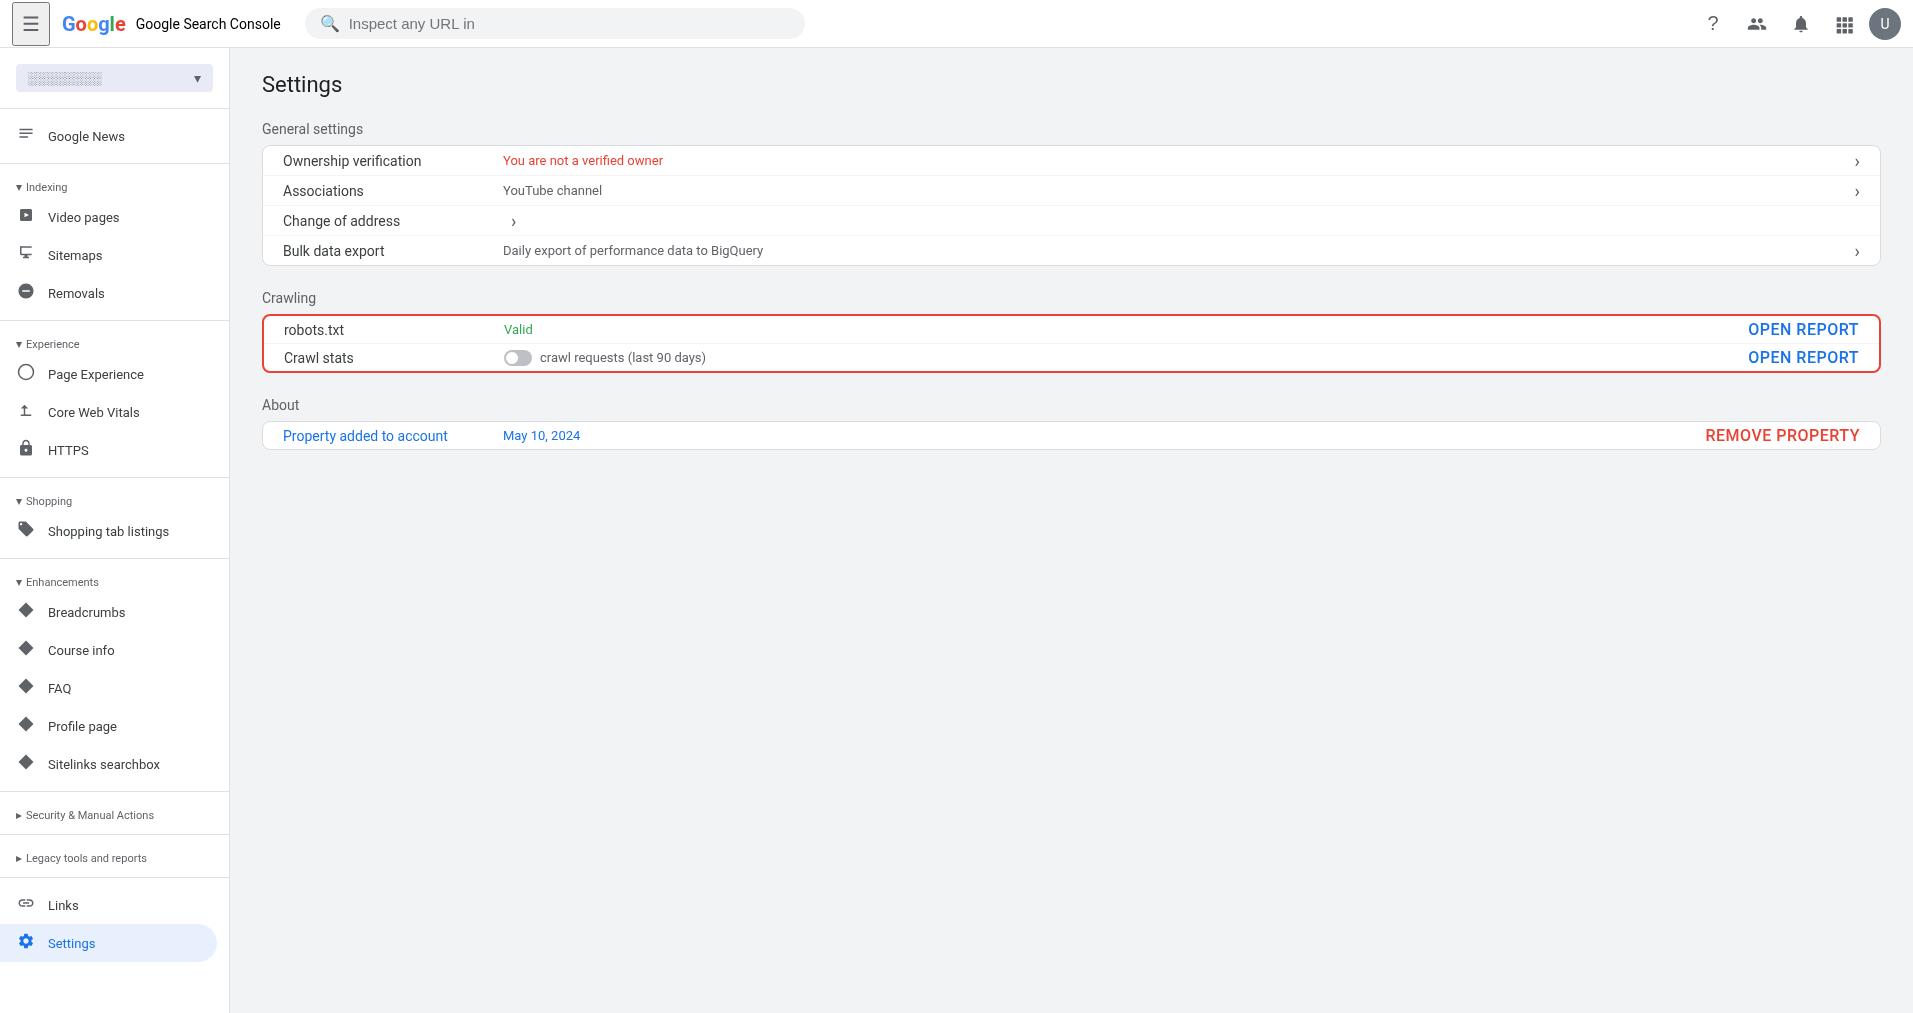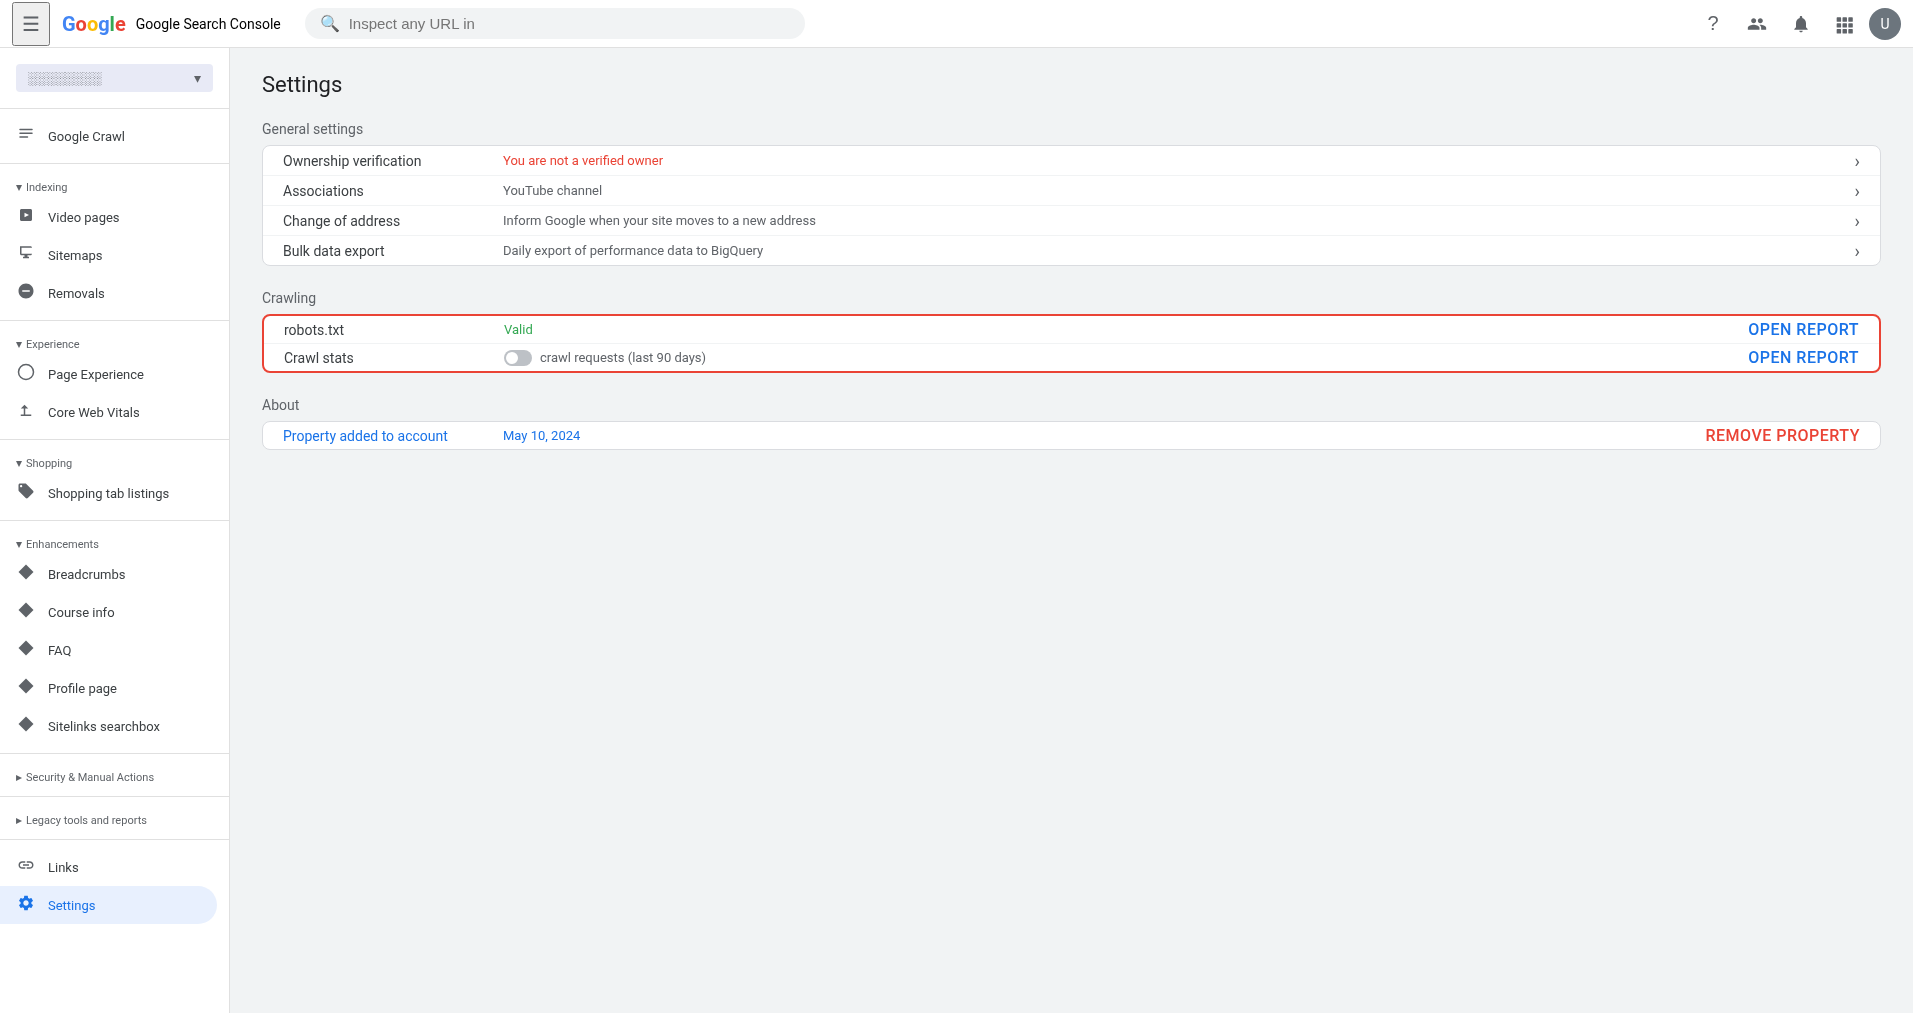--- a/index.html
+++ b/index.html
@@ -262,21 +262,21 @@
     <div class="sidebar-divider"></div>
 
     <div class="sidebar-item">
       <span class="sidebar-icon">
         <svg width="18" height="18" viewBox="0 0 24 24" fill="#5f6368">
             <rect x="3" y="5" width="18" height="2" rx="1"></rect>
             <rect x="3" y="10" width="18" height="2" rx="1"></rect>
             <rect x="3" y="15" width="12" height="2" rx="1"></rect>
           </svg>
       </span>
-      <span class="sidebar-label">Google Crawl</span>
+      <span class="sidebar-label">Google News</span>
     </div>
 
     <div class="sidebar-divider"></div>
 
     <div class="sidebar-section-label collapsible">
       <span style="font-size:12px;">▾</span>
       <span>Indexing</span>
     </div>
     <div class="sidebar-item">
       <span class="sidebar-icon">
@@ -317,20 +317,28 @@
       </span>
       <span class="sidebar-label">Page Experience</span>
     </div>
     <div class="sidebar-item">
       <span class="sidebar-icon">
         <svg width="18" height="18" viewBox="0 0 24 24" fill="#5f6368">
             <path d="M5 20h14v-2H5v2zm0-10h4v8h2v-8h4l-5-5-5 5z"></path>
           </svg>
       </span>
       <span class="sidebar-label">Core Web Vitals</span>
+    </div>
+    <div class="sidebar-item">
+      <span class="sidebar-icon">
+        <svg width="18" height="18" viewBox="0 0 24 24" fill="#5f6368">
+            <path d="M18 8h-1V6c0-2.76-2.24-5-5-5S7 3.24 7 6v2H6c-1.1 0-2 .9-2 2v10c0 1.1.9 2 2 2h12c1.1 0 2-.9 2-2V10c0-1.1-.9-2-2-2zm-6 9c-1.1 0-2-.9-2-2s.9-2 2-2 2 .9 2 2-.9 2-2 2zm3.1-9H8.9V6c0-1.71 1.39-3.1 3.1-3.1 1.71 0 3.1 1.39 3.1 3.1v2z"></path>
+          </svg>
+      </span>
+      <span class="sidebar-label">HTTPS</span>
     </div>
 
     <div class="sidebar-divider"></div>
 
     <div class="sidebar-section-label collapsible">
       <span style="font-size:12px;">▾</span>
       <span>Shopping</span>
     </div>
     <div class="sidebar-item">
       <span class="sidebar-icon">
@@ -436,21 +444,20 @@
       </div>
 
       <div class="card-row">
         <div class="card-row-title">Associations</div>
         <div class="card-row-desc">YouTube channel</div>
         <span class="card-row-chevron">›</span>
       </div>
 
       <div class="card-row">
         <div class="card-row-title">Change of address</div>
-        <div class="card-row-desc">Inform Google when your site moves to a new address</div>
         <span class="card-row-chevron">›</span>
       </div>
 
       <div class="card-row">
         <div class="card-row-title">Bulk data export</div>
         <div class="card-row-desc">Daily export of performance data to BigQuery</div>
         <span class="card-row-chevron">›</span>
       </div>
     </div>
 

